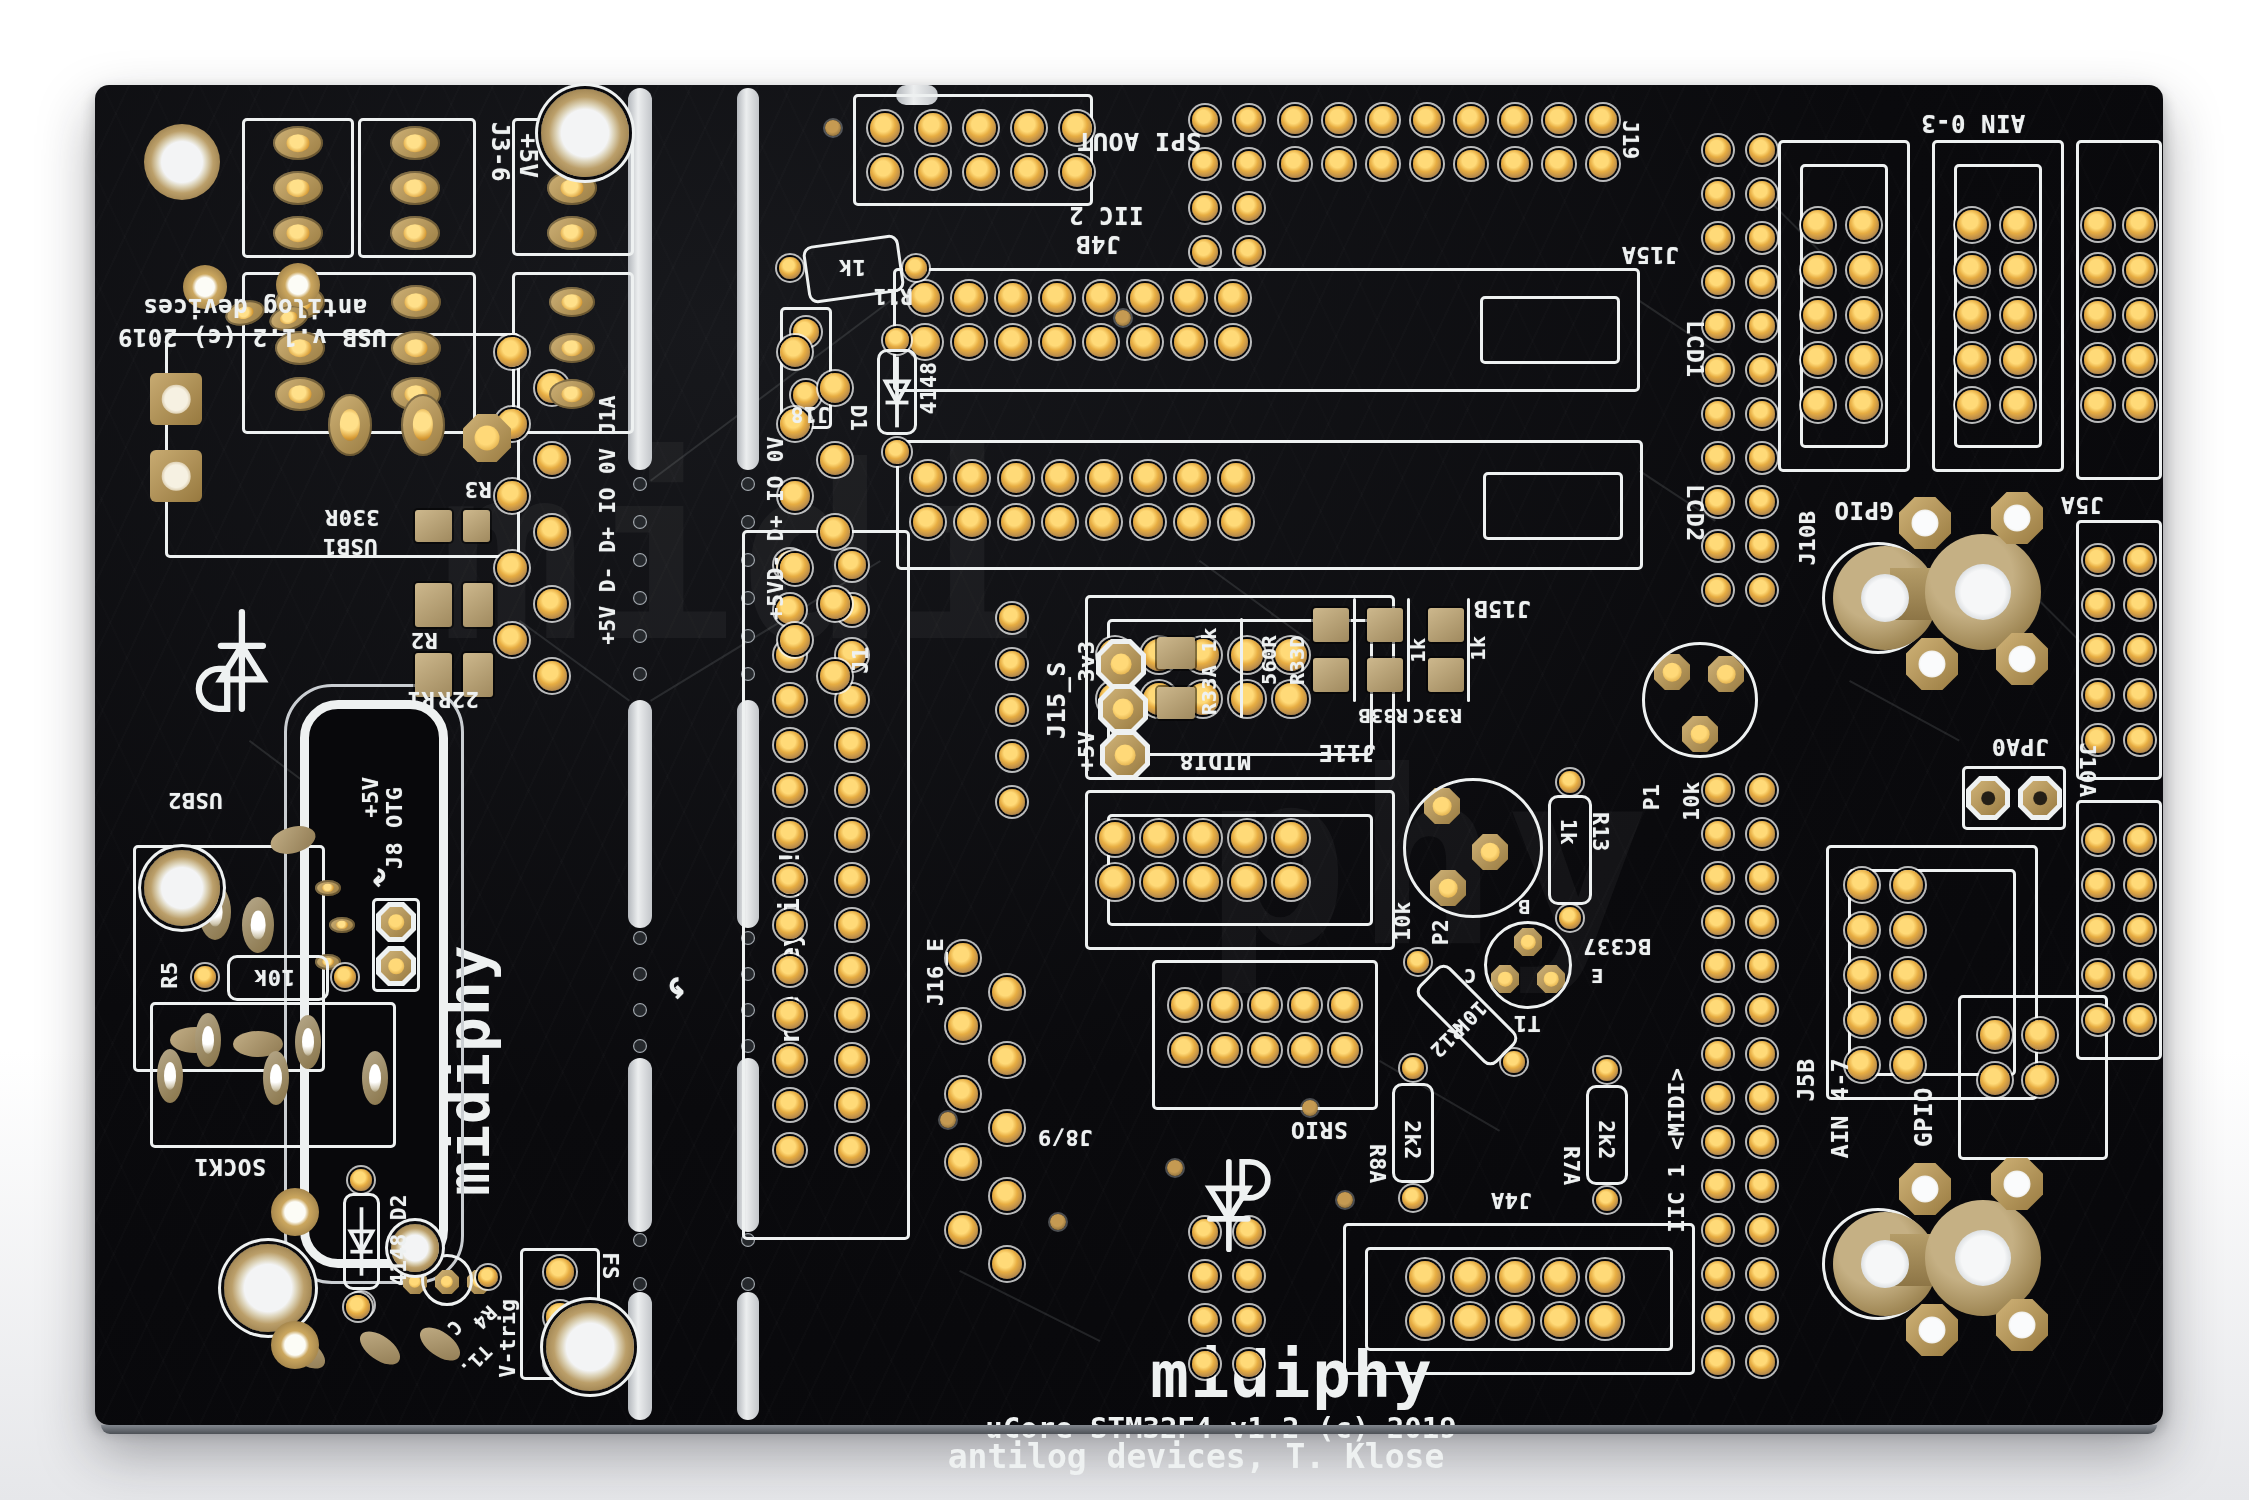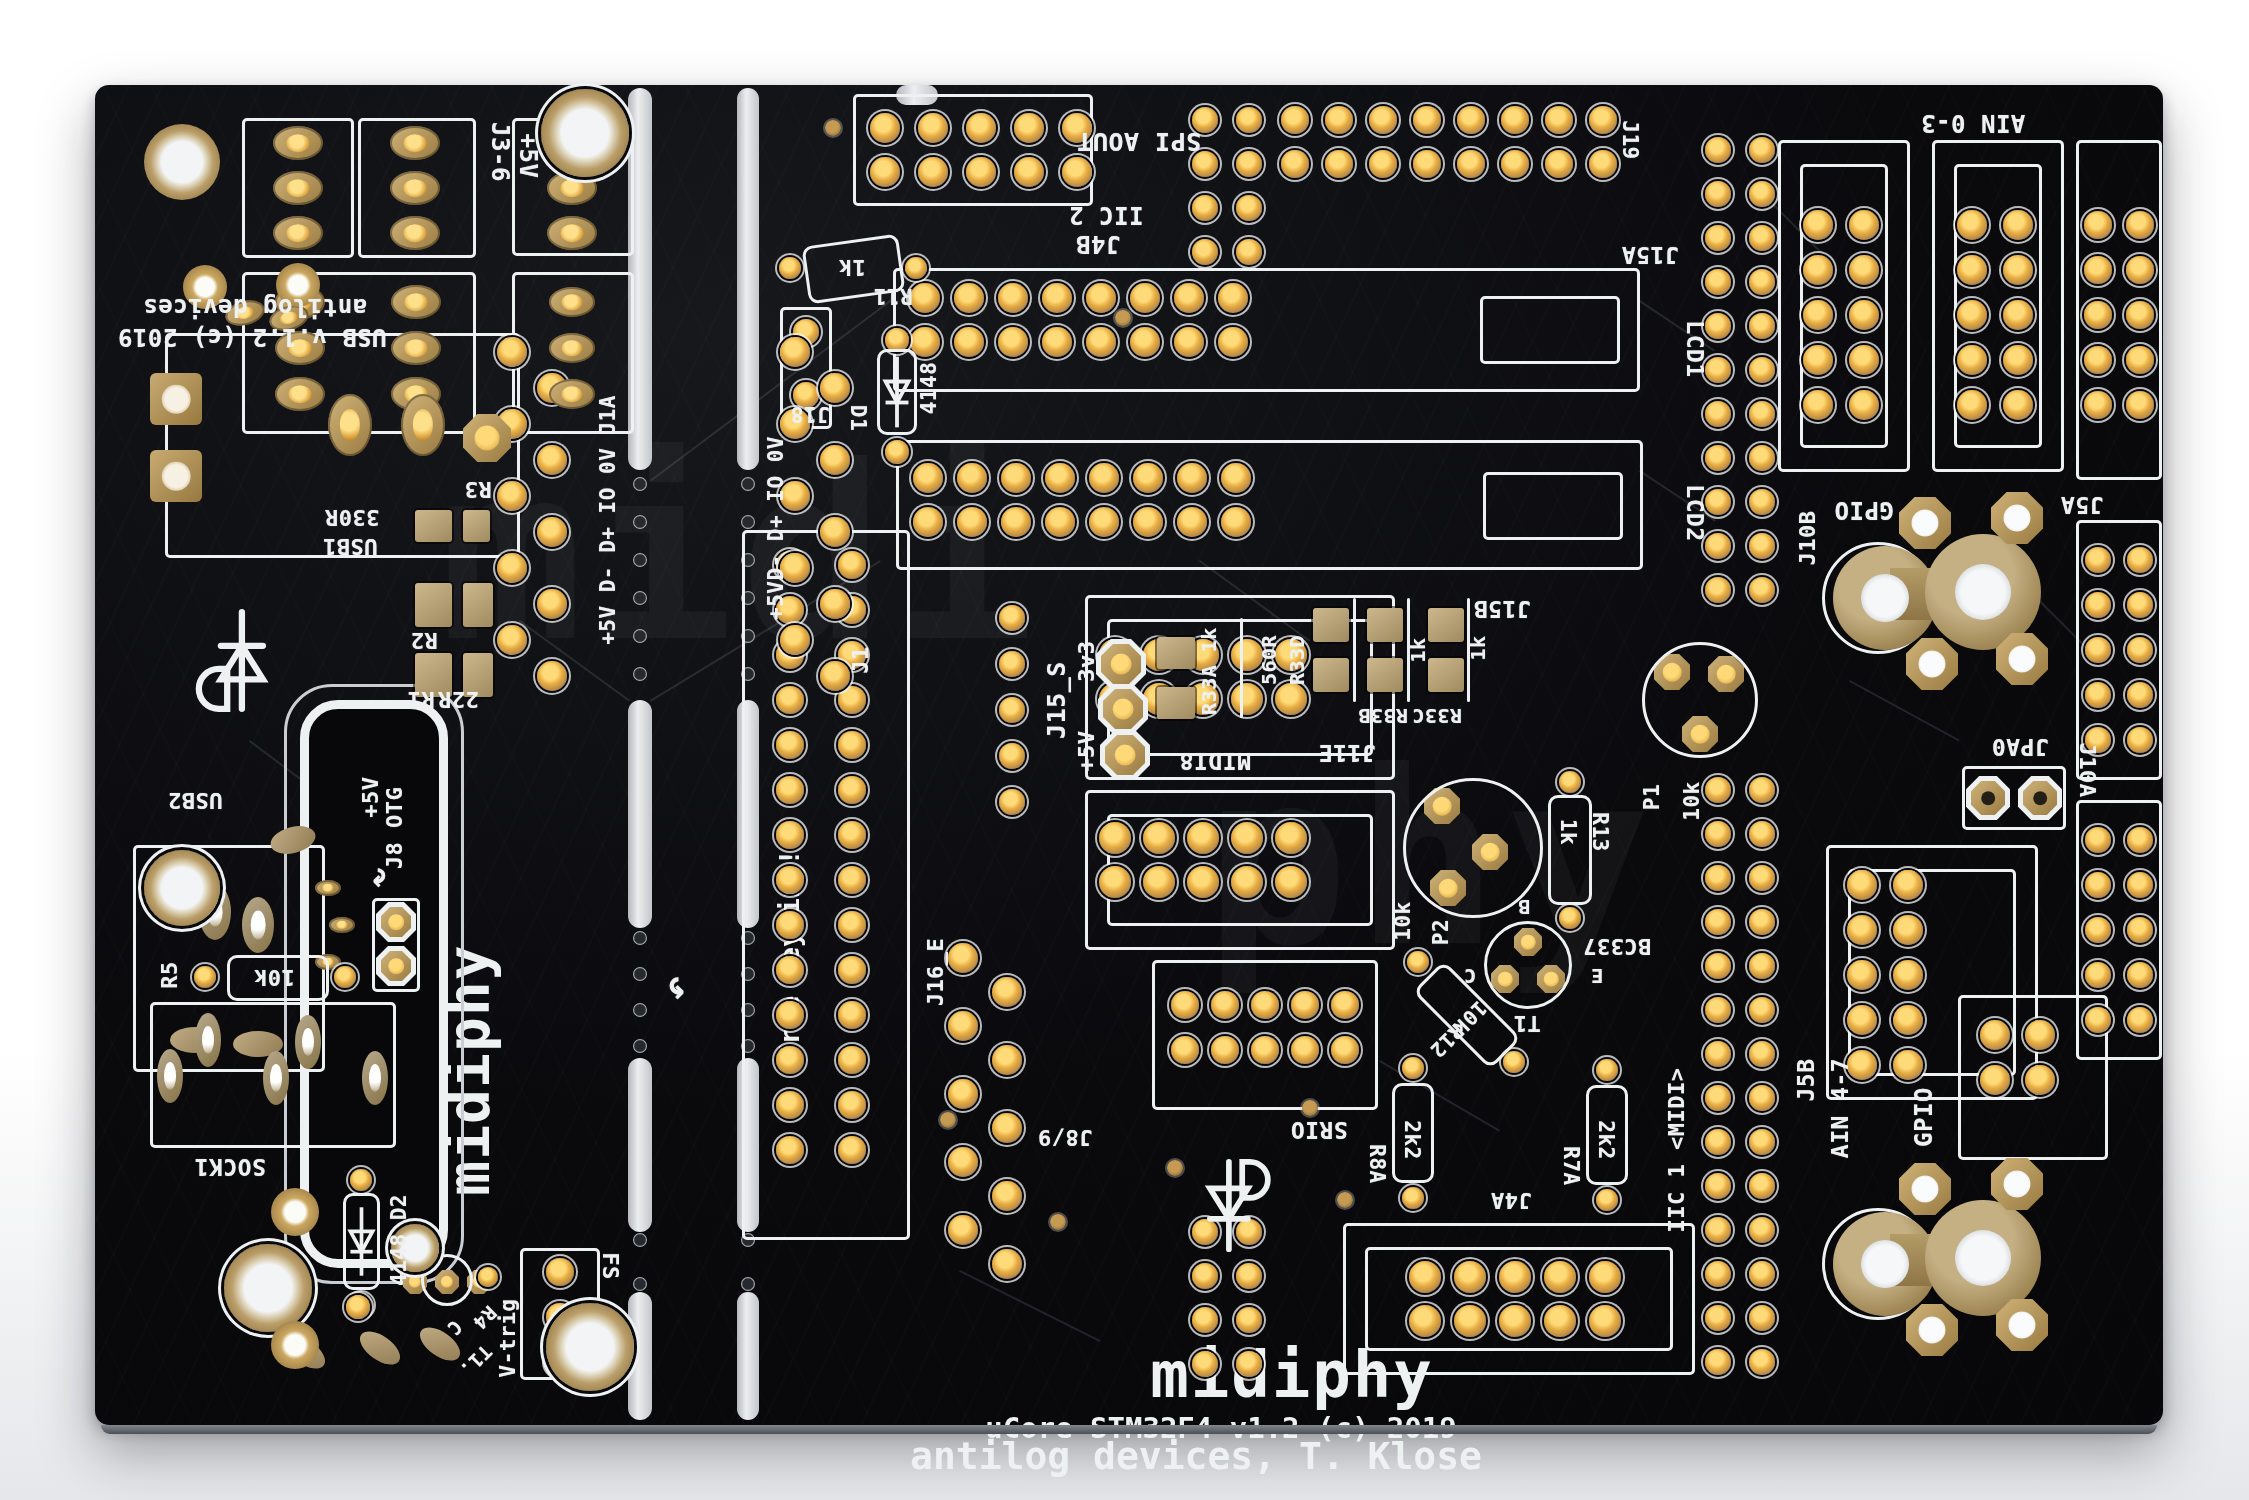--- a/index.html
+++ b/index.html
@@ -61,21 +61,21 @@
   .fob-route{position:absolute;border:3px solid #caced2;border-radius:48px;box-sizing:border-box;}
   .fob{position:absolute;border:9px solid #eef1f1;border-radius:38px;box-sizing:border-box;background:#08080b;}
   .blob{position:absolute;border-radius:50%;background:radial-gradient(circle at 40% 35%,#c5b084 0 40%,#a28a58 70%,#7c643a 100%);}
   .blobr{position:absolute;background:linear-gradient(#b49c68,#8d7546);}
   .wcent{position:absolute;border-radius:50%;background:radial-gradient(circle,#f6f7f8 0 55%,#cfd3d6 80%,#9aa0a6 100%);}
   .wring{position:absolute;border:3px solid #eef1f1;border-radius:50%;box-sizing:border-box;}
   svg.dlogo{position:absolute;overflow:visible;}
   .static-label{position:absolute;color:#eef1f1;font-weight:700;white-space:pre;}
   #wordmark{left:1197px;top:1290px;font-size:64px;letter-spacing:2px;transform:translate(-50%,-50%);}
   #bline1{left:1126px;top:1343px;font-size:29px;transform:translate(-50%,-50%);}
-  #bline2{left:1101px;top:1371px;font-size:38px;transform:translate(-50%,-50%);}
+  #bline2{left:1101px;top:1371px;font-size:33px;transform:translate(-50%,-50%);}
   #keylabel{left:374px;top:985px;font-size:58px;letter-spacing:1px;transform:translate(-50%,-50%) rotate(-90deg);}
   #freelabel{left:694px;top:870px;font-size:27px;transform:translate(-50%,-50%) rotate(-90deg);}
 </style>
 </head>
 <body>
 
 <div id="stage">
   <div id="pcb">
     <div class="tex"></div>
     <div class="static-label" id="keylabel">midiphy</div>

